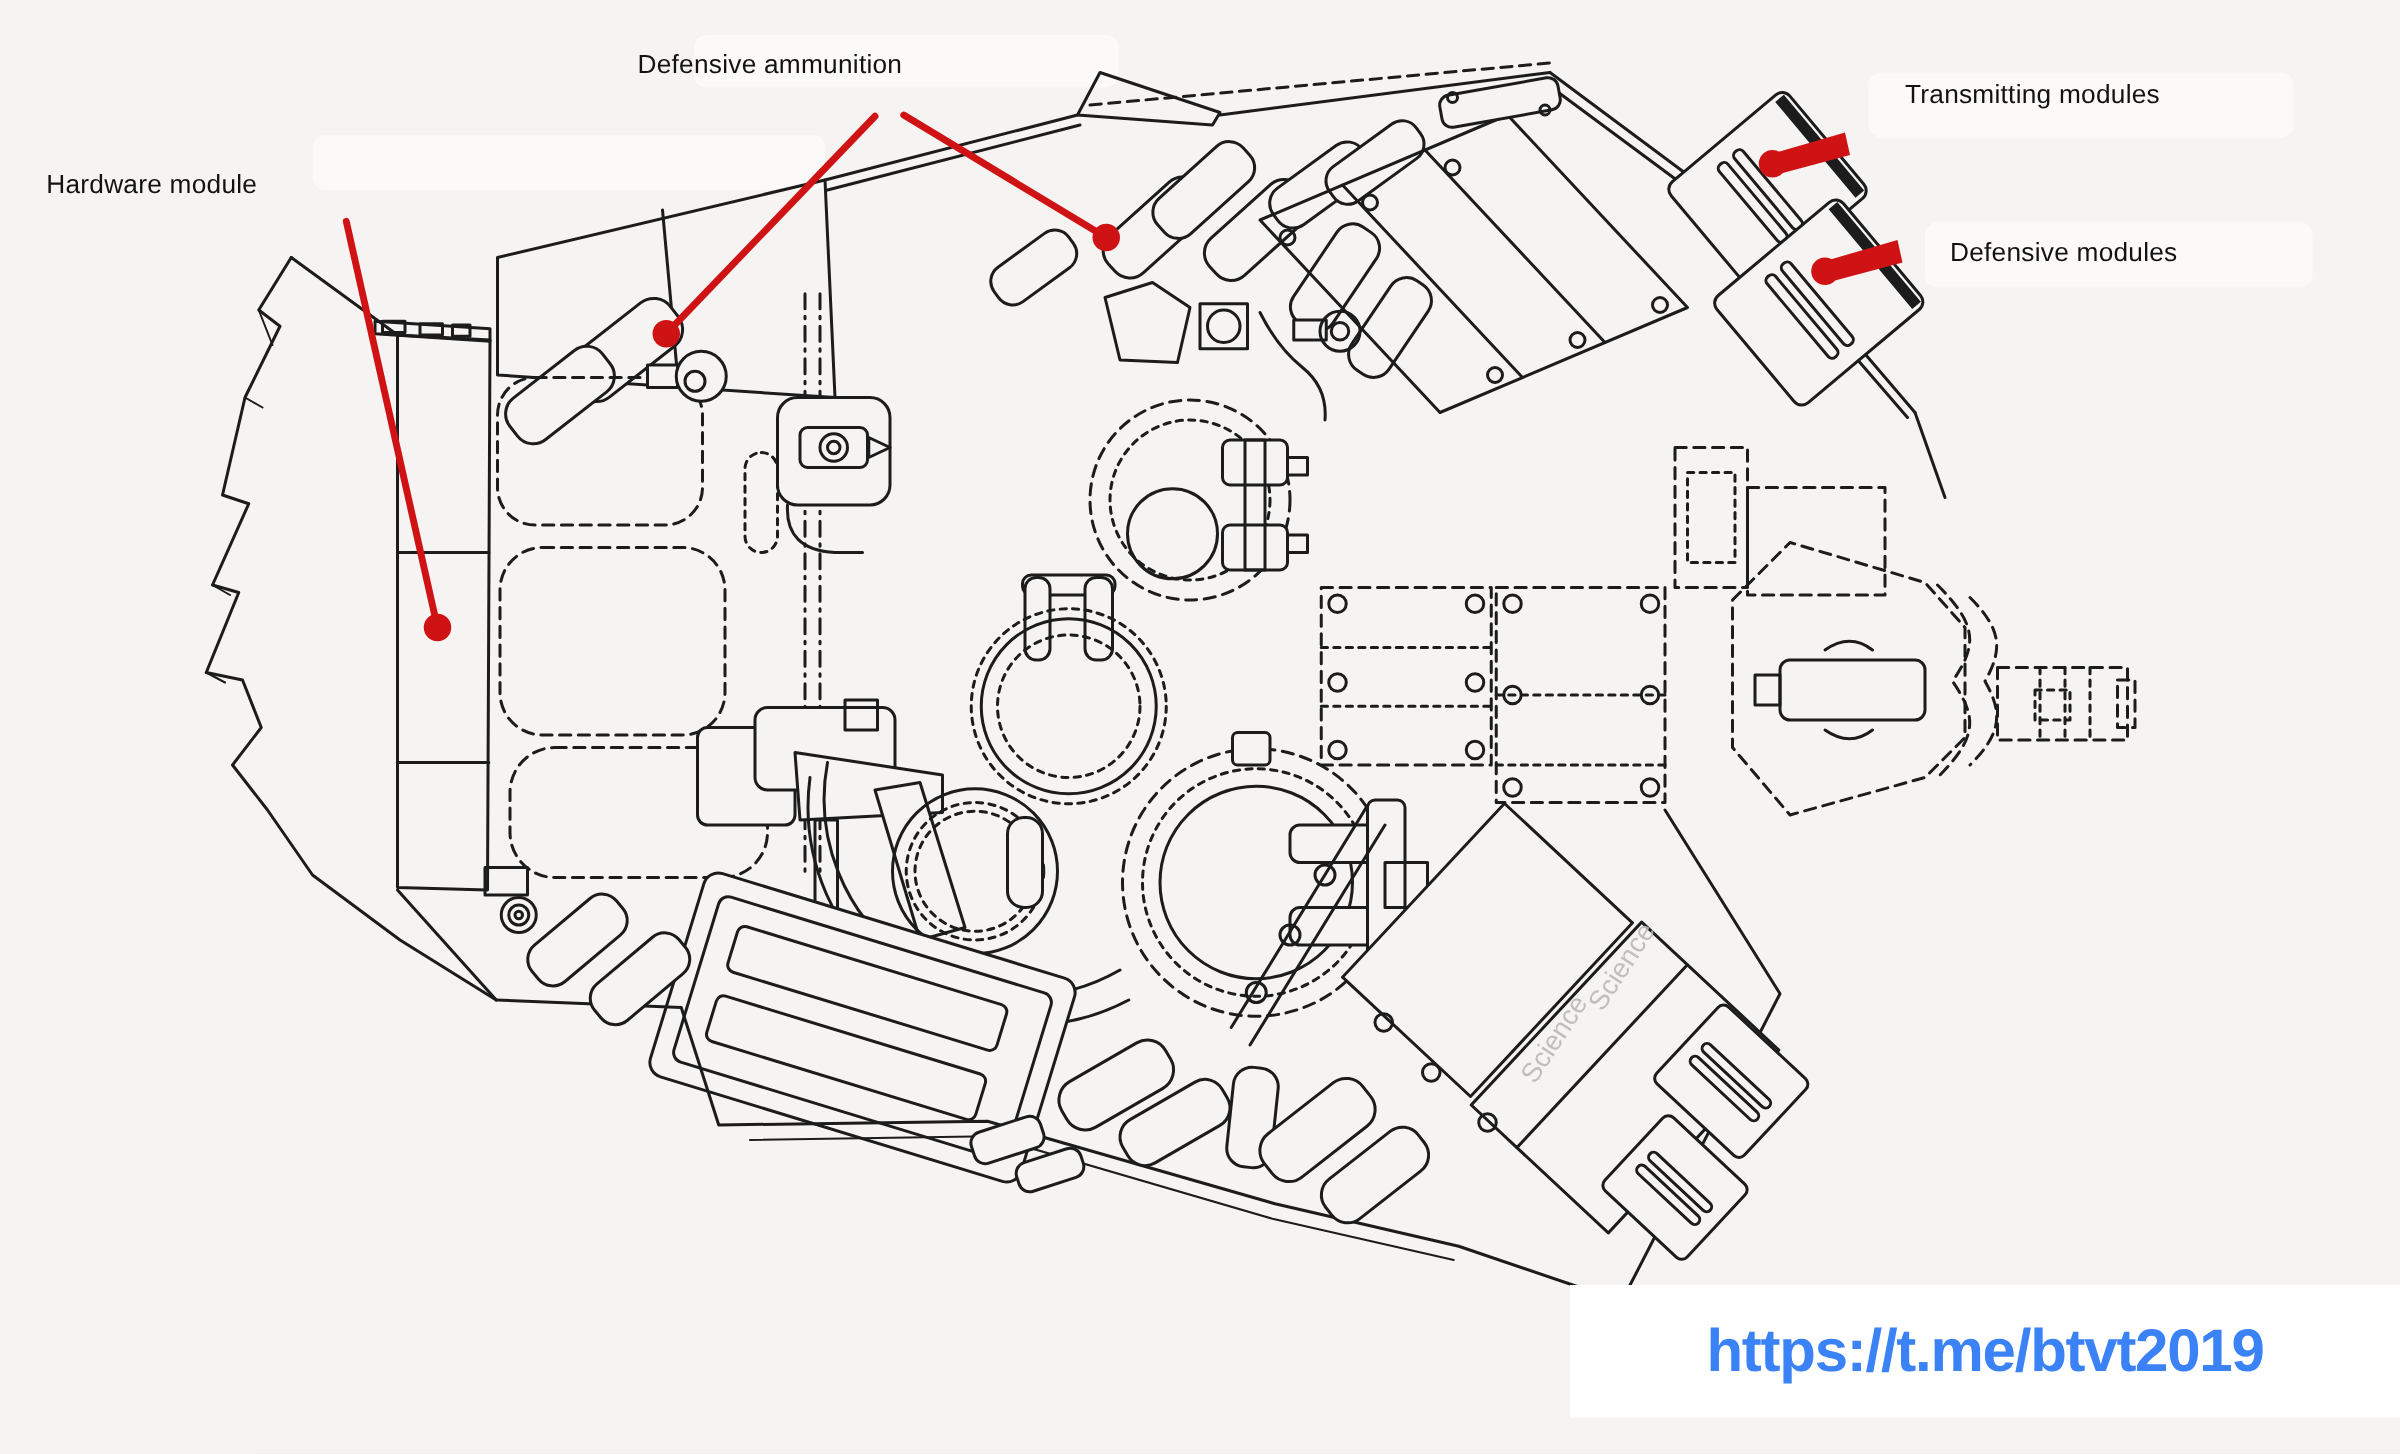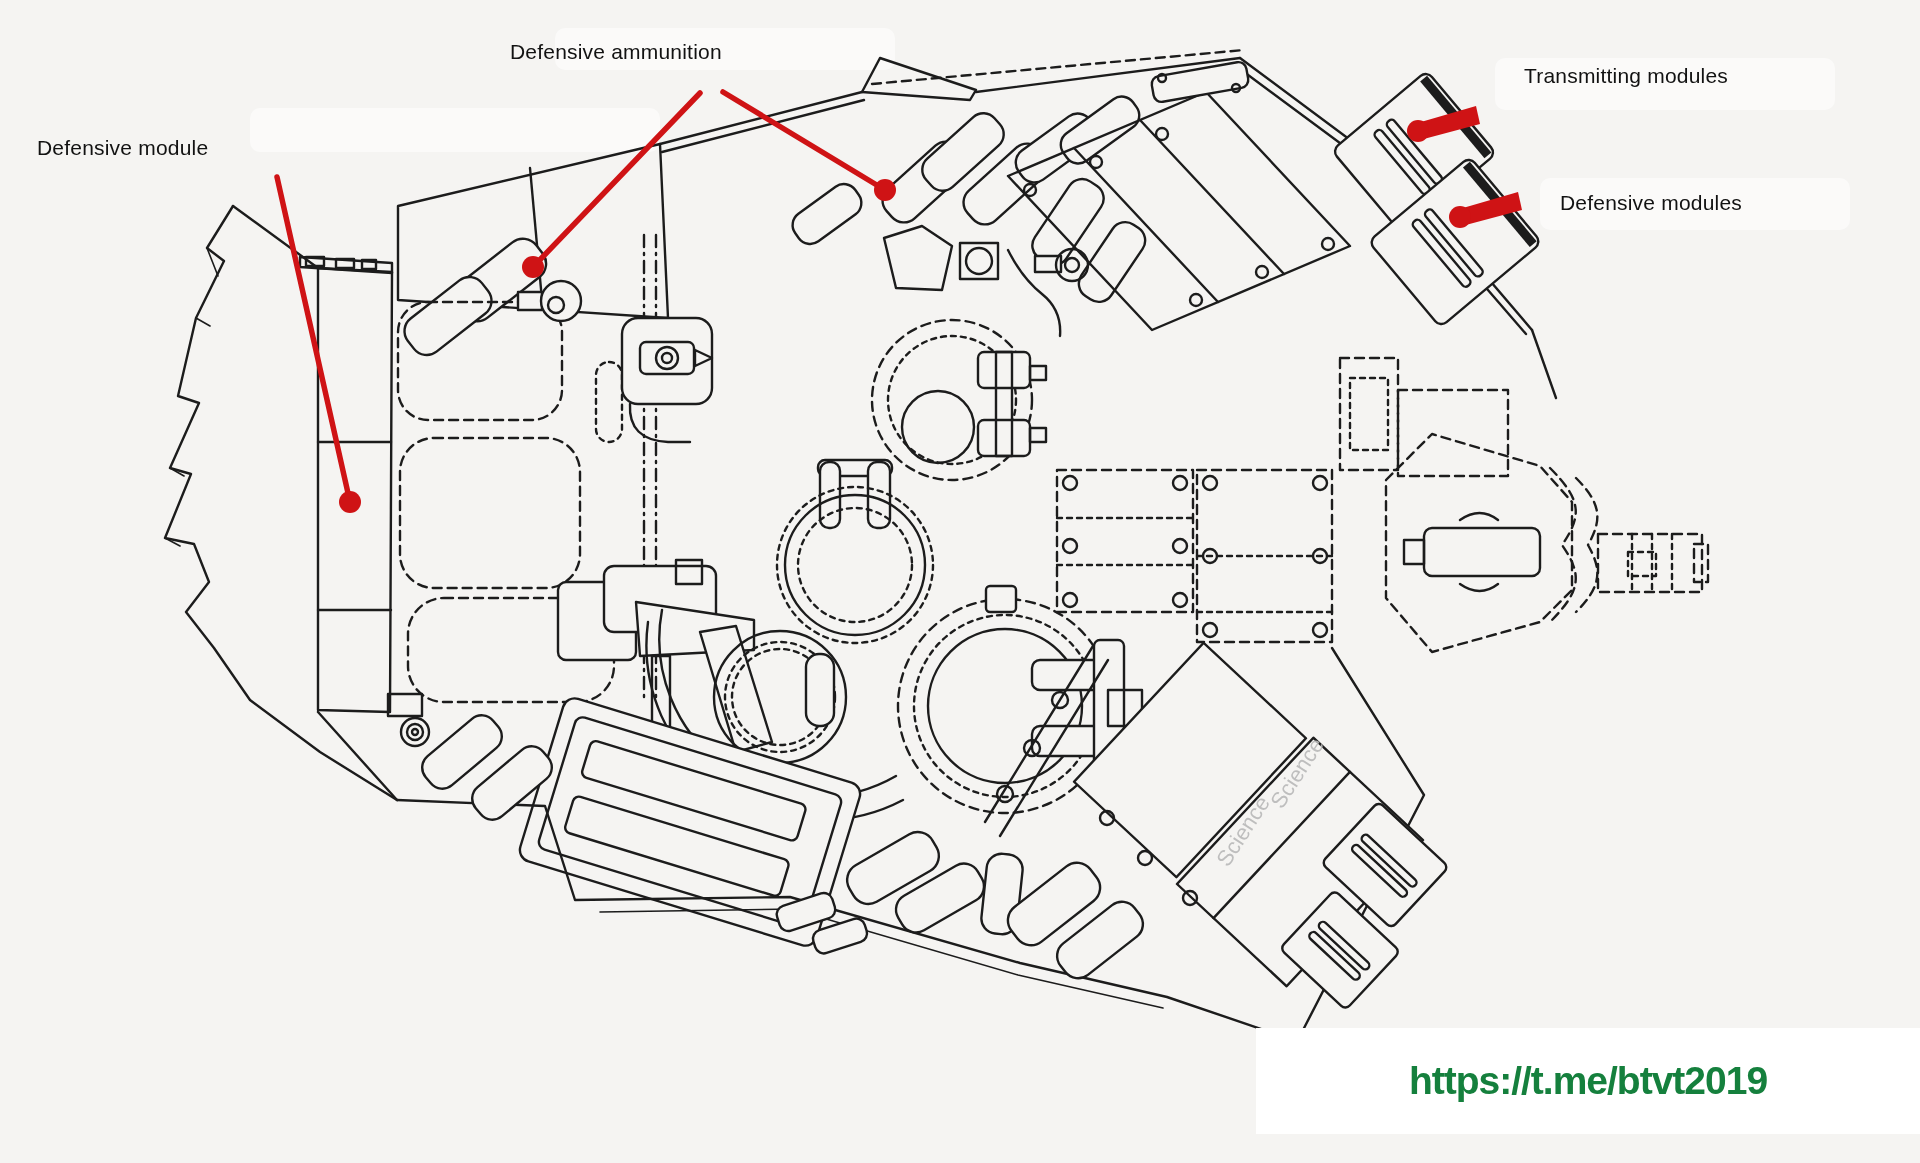--- a/index.html
+++ b/index.html
@@ -39,24 +39,24 @@
   .label-receiving{left:1560px;top:191px;}
   
   .watermark-bar{
     position:absolute;
     left:1256px;top:1028px;
     width:664px;height:106px;
     background:#ffffff;
     display:flex;align-items:center;justify-content:center;
   }
   .watermark-text{
-    font-size:39px;
+    font-size:48px;
     font-weight:bold;
     letter-spacing:-1px;
-    color:#15803d;
+    color:#3b82f6;
     white-space:nowrap;
   }
   .science-wm{
     font-size:22px;
     fill:#b9b9b9;
     opacity:.9;
     font-family:"Liberation Sans", sans-serif;
   }
 </style>
 </head>
@@ -347,21 +347,21 @@
         <polygon class="reddot" points="1476,106 1480,124 1420,140 1414,124"></polygon>
         <circle class="reddot" cx="1418" cy="131" r="11"></circle>
       </g>
       <g>
         <polygon class="reddot" points="1518,192 1522,210 1462,226 1456,210"></polygon>
         <circle class="reddot" cx="1460" cy="217" r="11"></circle>
       </g>
     </g>
   </svg>
 
-  <div class="diagram-label label-hardware">Defensive module</div>
+  <div class="diagram-label label-hardware">Hardware module</div>
 
   <div class="diagram-label label-defensive">Defensive ammunition</div>
 
   <div class="diagram-label label-transmitting">Transmitting modules</div>
 
   <div class="diagram-label label-receiving">Defensive modules</div>
 
   <div class="watermark-bar">
     <span class="watermark-text">https://t.me/btvt2019</span>
   </div>

